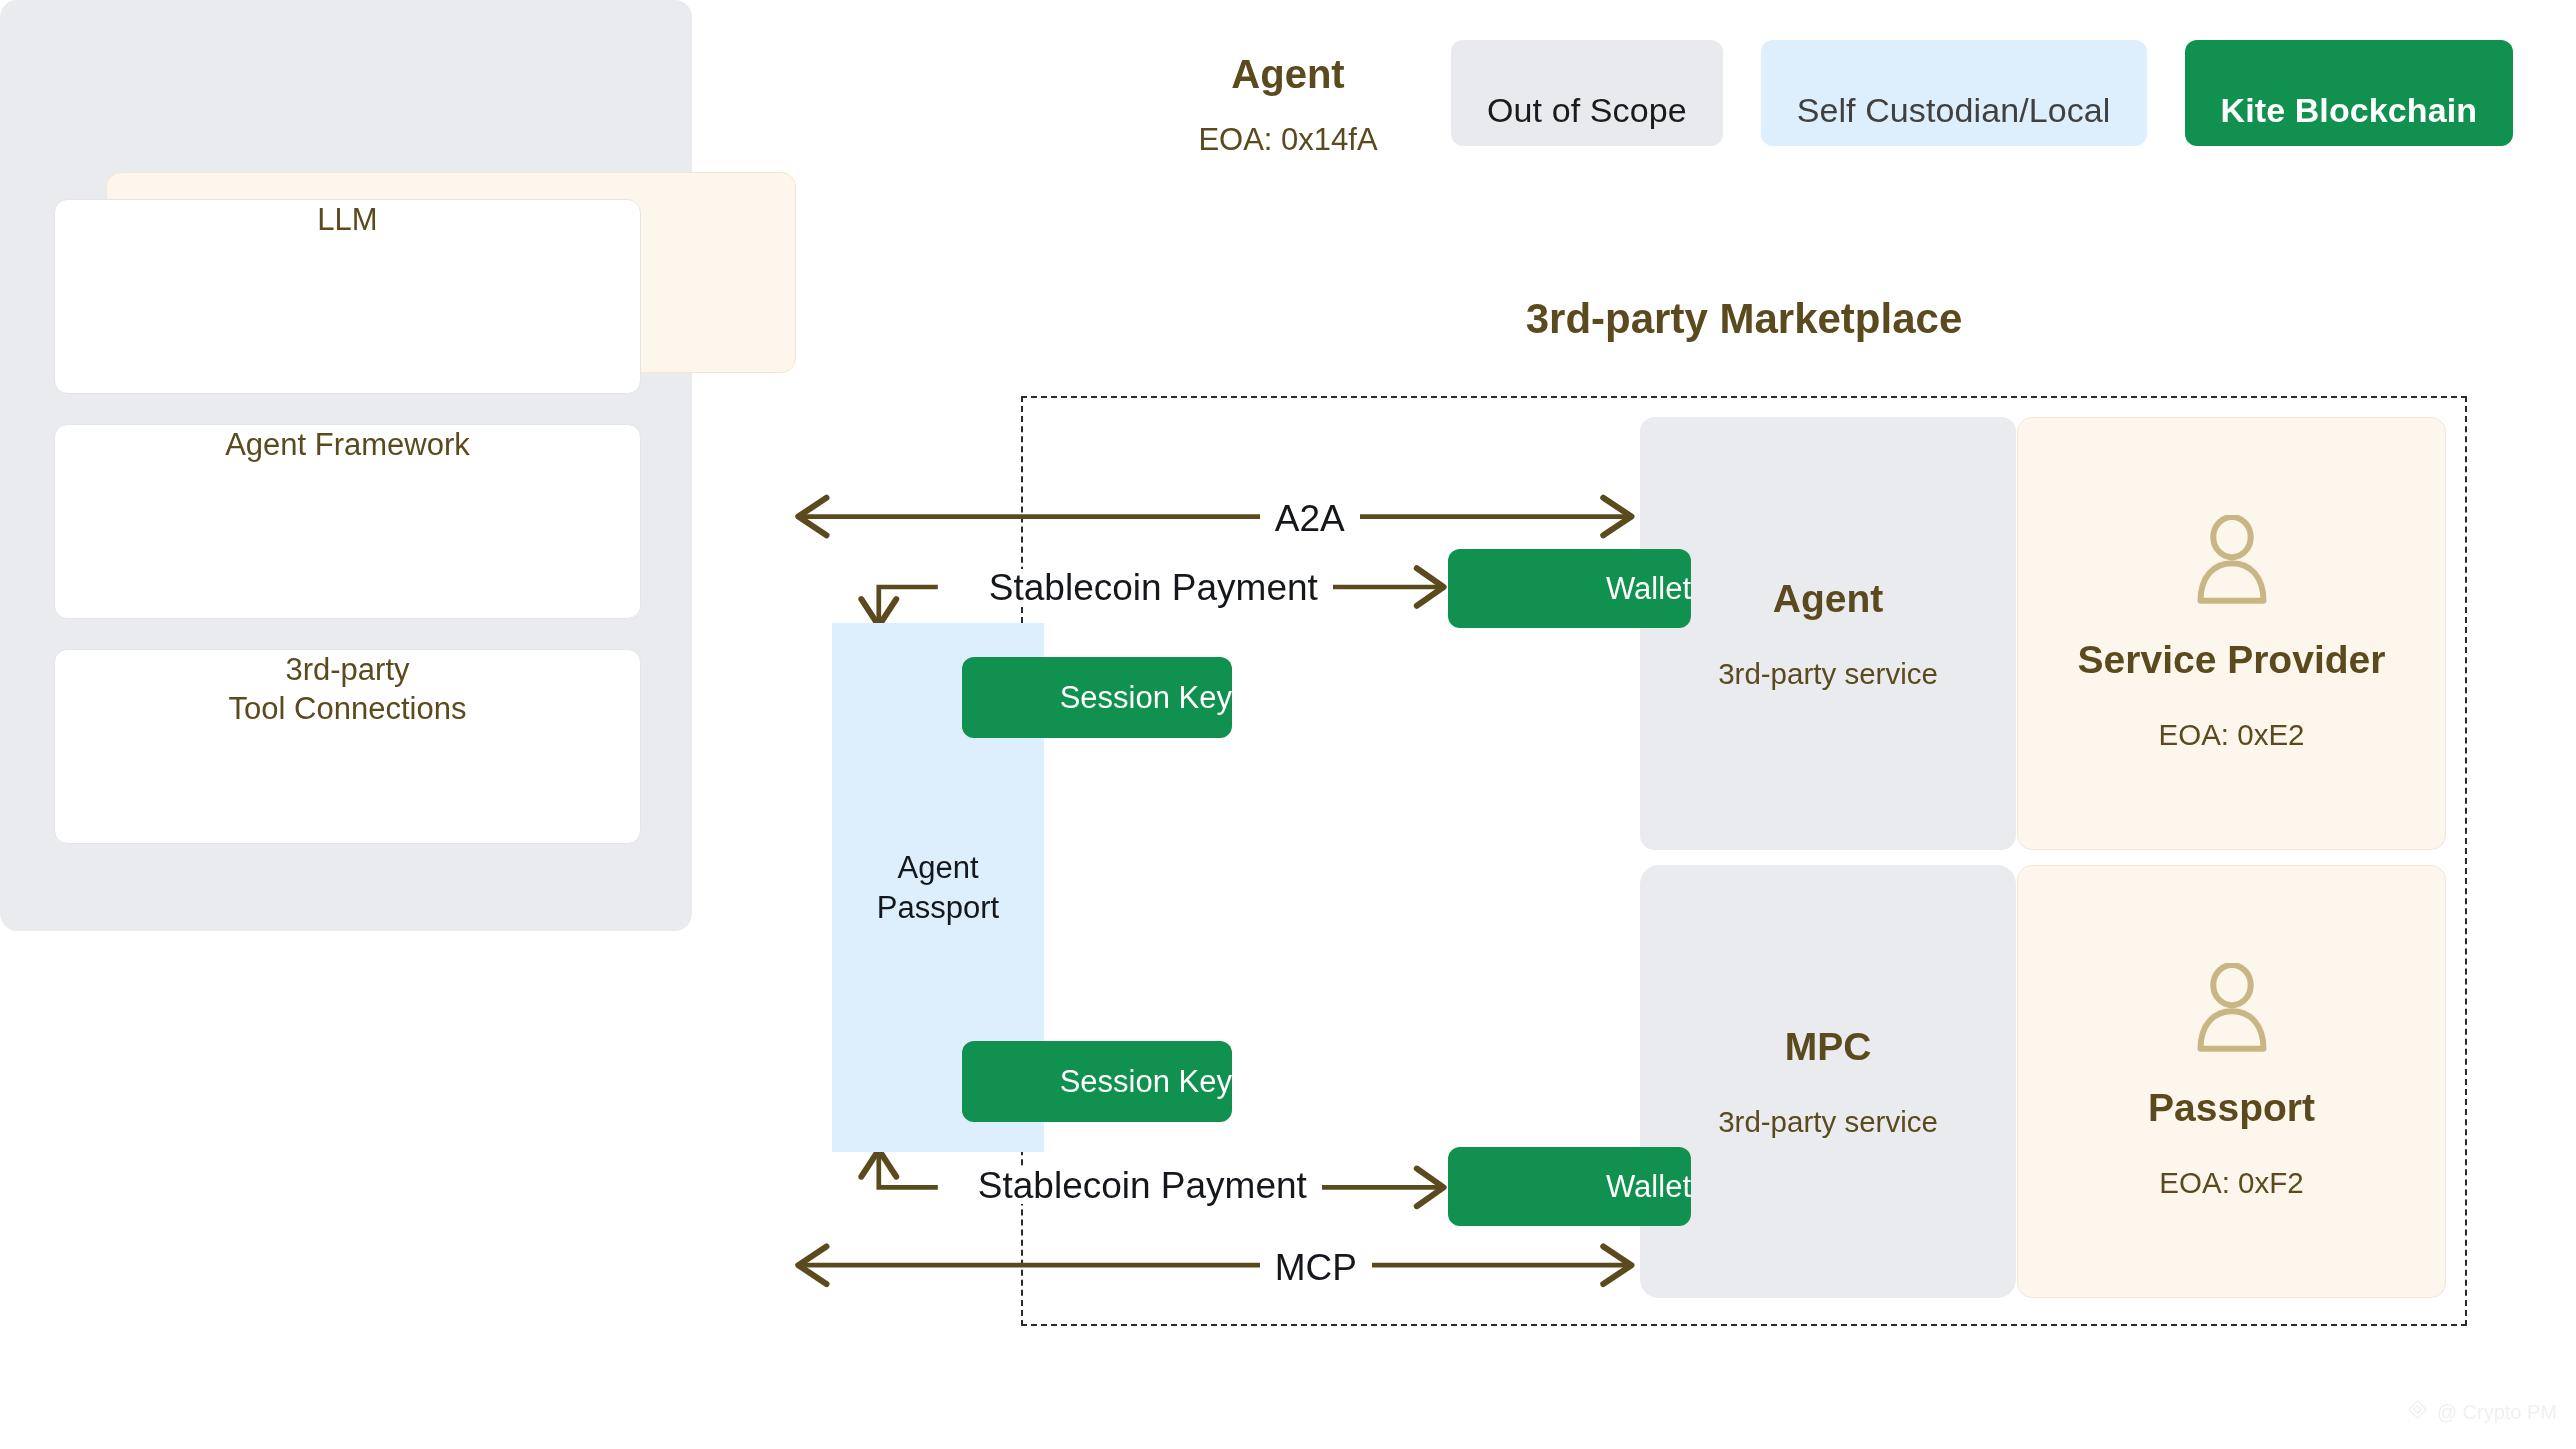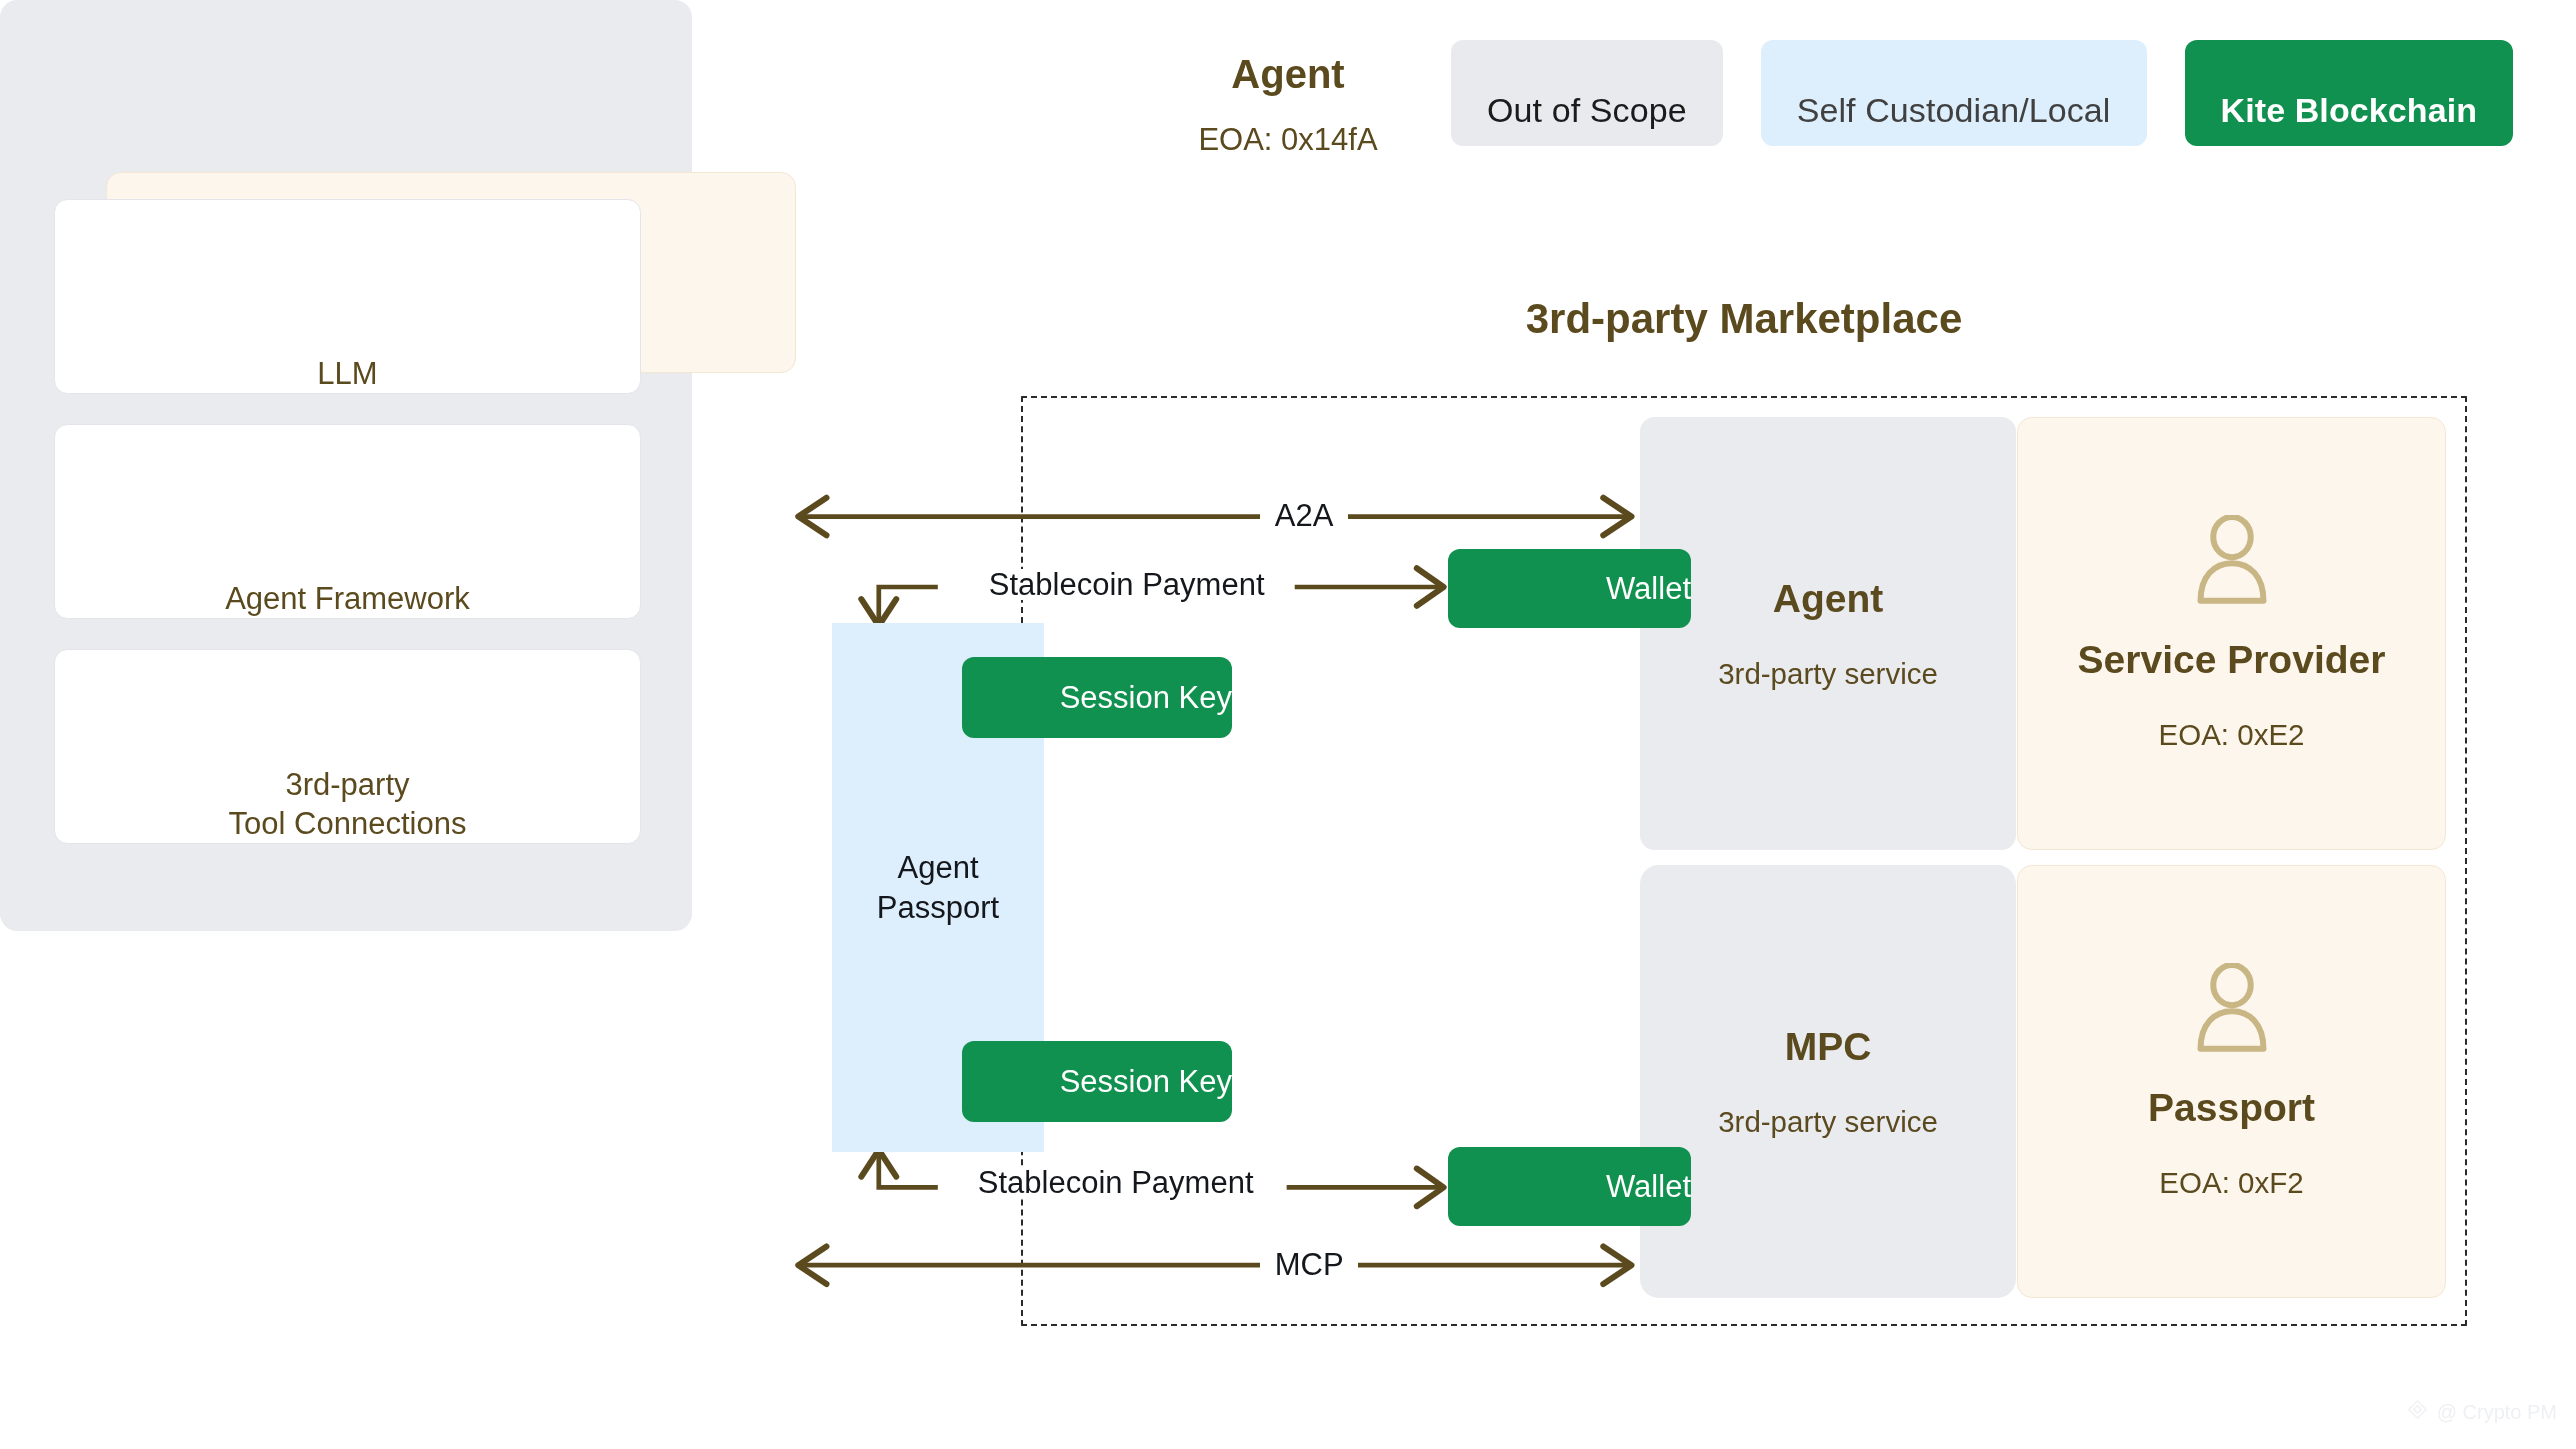--- a/index.html
+++ b/index.html
@@ -93,21 +93,21 @@
   }
   #agent-panel-eoa {
     position: absolute; left: 0; top: 122px; width: 100%;
     text-align: center; font-size: 31px; color: #5b4a1e;
   }
   .agent-sub {
     position: absolute;
     left: 54px;
     width: 585px;
     display: flex;
-    align-items: flex-end;
+    align-items: flex-start;
     justify-content: center;
     text-align: center;
     font-size: 31px;
     color: #5b4a1e;
     line-height: 1.26;
   }
   #agent-sub-llm        { top: 199px;  height: 193px; }
   #agent-sub-framework  { top: 424px;  height: 193px; }
   #agent-sub-tools      { top: 649px;  height: 193px; }
 
@@ -177,21 +177,21 @@
     font-size: 39px; font-weight: 700; color: #5b4a1e;
   }
   .mp-sub {
     font-size: 29.5px; color: #5b4a1e; margin-top: 36px;
   }
   .mp-icon { margin-bottom: 29.5px; }
 
   
   .edge-label {
     position: absolute;
-    font-size: 31px;
+    font-size: 37px;
     color: #14171c;
     background: #ffffff;
     padding: 0 14.8px;
     white-space: nowrap;
     line-height: 1;
   }
   #label-a2a                 { left: 1260px; top: 500px; }
   #label-stablecoin-top      { left: 974px; top: 569px; }
   #label-stablecoin-bottom   { left: 963px; top: 1167px; }
   #label-mcp                 { left: 1260px; top: 1249px; }

